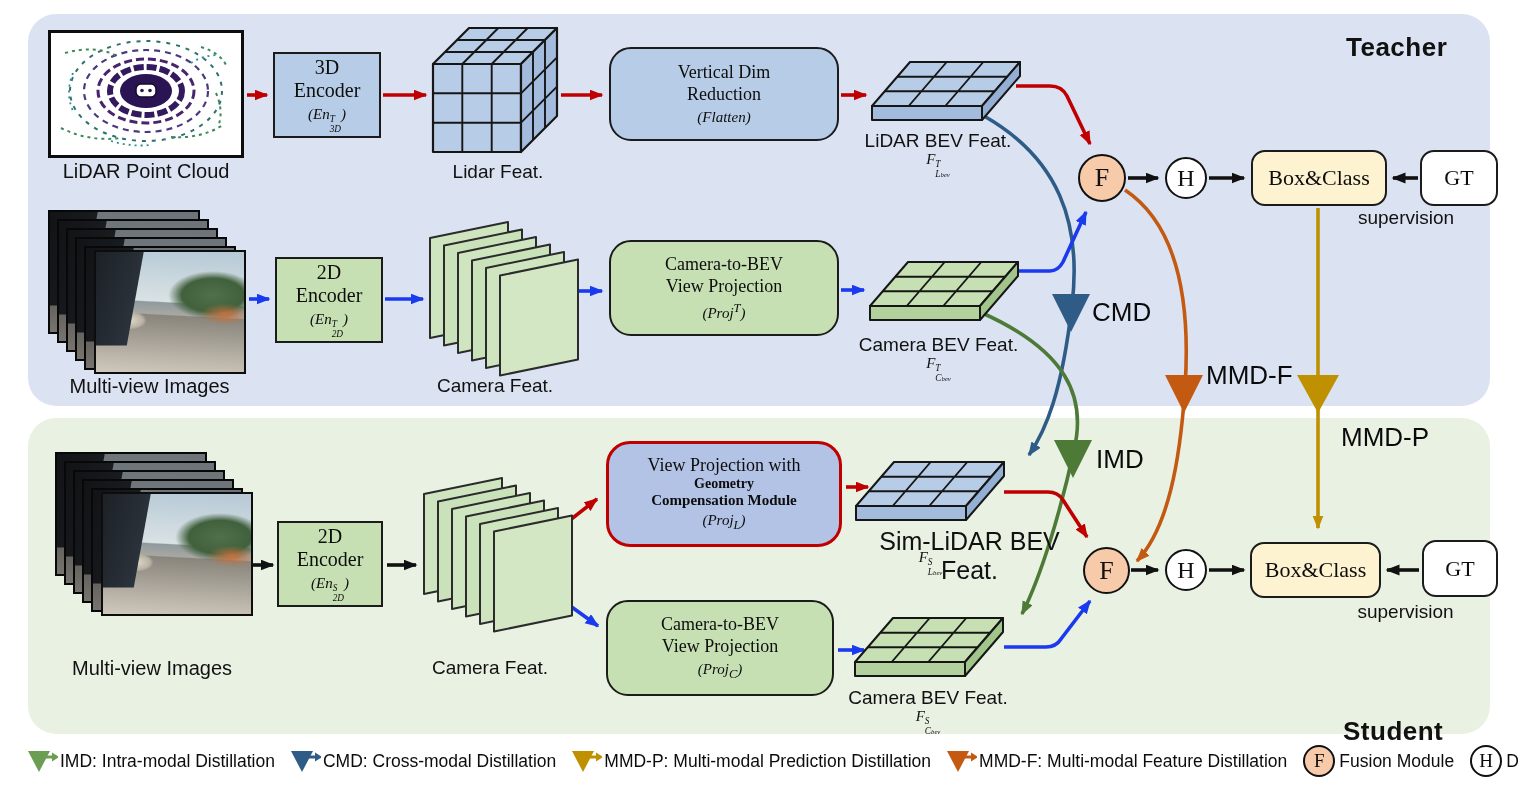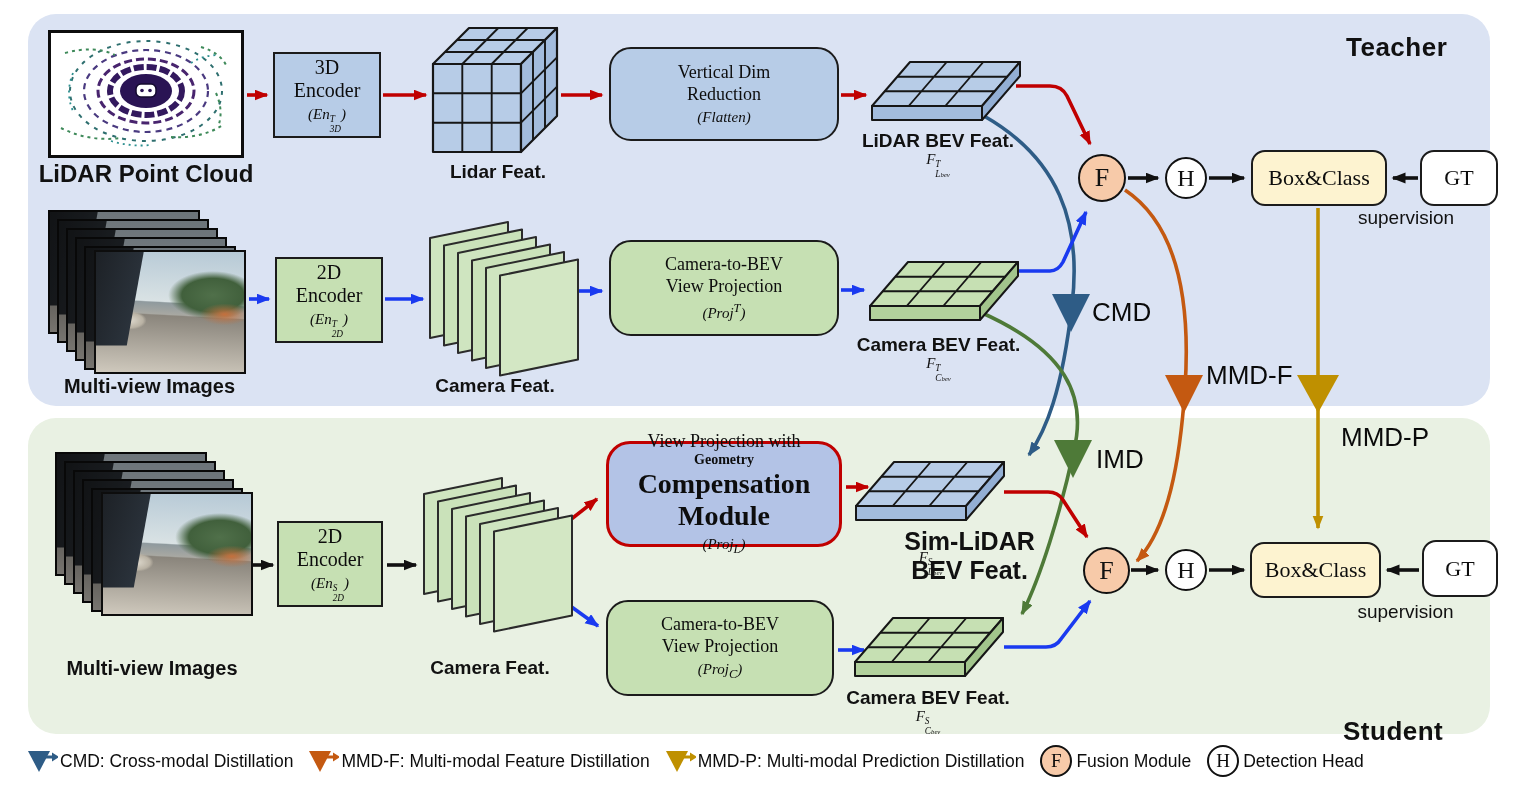--- a/index.html
+++ b/index.html
@@ -10,21 +10,21 @@
   #student-panel{left:28px;top:418px;width:1462px;height:316px;background:#e9f1e3;}
   .sec-title{position:absolute;font-size:26px;font-weight:700;letter-spacing:.5px;}
   .box{position:absolute;display:flex;flex-direction:column;align-items:center;justify-content:center;
        border:2px solid #1b1b1b;font-family:"Liberation Serif",serif;color:#0d0d0d;text-align:center;box-sizing:border-box;}
   .bl{font-size:20px;line-height:1.18;}
   .bl2{font-size:18px;line-height:1.22;}
   .boxmath{font-size:15px;font-style:italic;margin-top:3px;font-family:"Liberation Serif",serif;}
   .rbox{border-radius:22px;}
   .circle{position:absolute;border-radius:50%;border:2px solid #111;display:flex;align-items:center;
           justify-content:center;font-family:"Liberation Serif",serif;box-sizing:border-box;}
-  .caption{position:absolute;font-weight:700;text-align:center;line-height:1.15;}
+  .caption{position:absolute;font-weight:400;text-align:center;line-height:1.15;}
   .featmath{position:absolute;text-align:center;font-family:"Liberation Serif",serif;font-style:italic;font-size:15px;}
   .flowlab{position:absolute;font-size:26px;font-weight:500;color:#0a0a0a;}
   .supsub{display:inline-flex;flex-direction:column;vertical-align:-0.35em;font-size:0.62em;line-height:1.02;
           font-style:italic;text-align:left;}
   .tiny{font-size:0.72em;}
   sup,sub{font-style:italic;}
   
   .photo{position:absolute;width:148px;height:120px;border:2.5px solid #0d0d0d;overflow:hidden;background:
     radial-gradient(ellipse 16% 11% at 23% 57%, #ddd8cc 0%, #b9b2a4 55%, rgba(0,0,0,0) 70%),
     radial-gradient(ellipse 26% 14% at 87% 52%, #c4703d 0%, rgba(0,0,0,0) 65%),
@@ -186,21 +186,21 @@
       <ellipse cx="95" cy="58" rx="48" ry="32" fill="none" stroke="#48246e" stroke-width="3" stroke-dasharray="8 4"></ellipse>
       <ellipse cx="95" cy="58" rx="62" ry="41" fill="none" stroke="#4a3a80" stroke-width="2.2" stroke-dasharray="6 5"></ellipse>
       <ellipse cx="95" cy="58" rx="76" ry="50" fill="none" stroke="#2e6f6f" stroke-width="2" stroke-dasharray="4 6"></ellipse>
       <path d="M14,20 q30,-8 50,2 M150,14 q20,6 26,20 M10,95 q28,14 60,10 M120,104 q30,2 52,-12 M165,60 q8,18 2,34" fill="none" stroke="#3f8a5a" stroke-width="2" stroke-dasharray="3 4"></path>
       <path d="M22,40 q-8,20 0,38 M60,108 q20,6 40,4 M140,30 q12,-8 28,-8" fill="none" stroke="#2c8f8f" stroke-width="1.8" stroke-dasharray="2 4"></path>
       <rect x="85" y="51" width="20" height="13" rx="5" fill="#ffffff" stroke="#140a2e" stroke-width="1.5"></rect>
       <circle cx="91" cy="57.5" r="1.8" fill="#2a1454"></circle>
         <circle cx="99" cy="57.5" r="1.8" fill="#2a1454"></circle>
     </svg>
   </div>
-  <div class="caption" style="left:38px;top:160px;width:216px;font-size:24px;">LiDAR Point Cloud</div>
+  <div class="caption" style="left:38px;top:160px;width:216px;font-size:20px;">LiDAR Point Cloud</div>
 
   <div class="box" style="left:273px;top:52px;width:108px;height:86px;background:#b7cce7;">
     <div class="bl">3D</div>
     <div class="bl">Encoder</div>
     <div class="boxmath"><span>(</span><i>En</i><span class="supsub">
           <span>T</span>
           <span>3D</span>
         </span><span>)</span></div>
   </div>
 
@@ -281,21 +281,21 @@
           <span>S</span>
           <span>2D</span>
         </span><span>)</span></div>
   </div>
 
   <div class="caption" style="left:420px;top:657px;width:140px;font-size:19px;">Camera Feat.</div>
 
   <div class="box" style="left:606px;top:441px;width:236px;height:106px;background:#b3c3e6;border:3.5px solid #c00000;border-radius:24px;">
     <div style="font-size:18px;line-height:1.15;">View Projection with</div>
     <div style="font-size:14px;font-weight:700;line-height:1.15;">Geometry</div>
-    <div style="font-size:28px;font-weight:700;line-height:1.15;">Compensation Module</div>
+    <div style="font-size:15px;font-weight:700;line-height:1.15;">Compensation Module</div>
     <div class="boxmath"><span>(</span><i>Proj</i><sub>L</sub><span>)</span></div>
   </div>
 
   <div class="caption" style="left:877px;top:527px;width:185px;font-size:25px;">Sim-LiDAR BEV Feat.</div>
   <div class="featmath" style="left:838px;top:549px;width:185px;"><i>F</i><span class="supsub">
         <span>S</span>
         <span><span>L</span><span class="tiny">bev</span></span>
       </span></div>
 
   <div class="box rbox" style="left:606px;top:600px;width:228px;height:96px;background:#c6e0b3;">
@@ -310,45 +310,53 @@
         <span><span>C</span><span class="tiny">bev</span></span>
       </span></div>
 
   <div class="circle" style="left:1083px;top:547px;width:47px;height:47px;background:#f7caa9;font-size:26px;">F</div>
   <div class="circle" style="left:1165px;top:549px;width:42px;height:42px;background:#ffffff;font-size:24px;">H</div>
   <div class="box" style="left:1250px;top:542px;width:131px;height:56px;background:#fdf3d0;border-radius:14px;font-size:22px;">Box&amp;Class</div>
   <div class="box" style="left:1422px;top:540px;width:76px;height:57px;background:#ffffff;border-radius:14px;font-size:22px;">GT</div>
   <div class="caption" style="left:1343px;top:601px;width:125px;font-size:19px;font-weight:400;">supervision</div>
 
   <div id="legend">
+    <div class="leg-item">
+      <svg class="leg-mark" width="36" height="27">
+          <polygon points="6,3 28,3 17,24" fill="#6b9d52"></polygon>
+          <path d="M17,9 L33,9" stroke="#6b9d52" stroke-width="3"></path>
+          <polygon points="30,4.5 37,9 30,13.5" fill="#6b9d52"></polygon>
+        </svg>
+      <span>IMD: Intra-modal Distillation</span>
+    </div>
     <div class="leg-item">
       <svg class="leg-mark" width="36" height="27">
           <polygon points="6,3 28,3 17,24" fill="#2e5c86"></polygon>
           <path d="M17,9 L33,9" stroke="#2e5c86" stroke-width="3"></path>
           <polygon points="30,4.5 37,9 30,13.5" fill="#2e5c86"></polygon>
         </svg>
       <span>CMD: Cross-modal Distillation</span>
     </div>
     <div class="leg-item">
       <svg class="leg-mark" width="36" height="27">
+          <polygon points="6,3 28,3 17,24" fill="#bf9000"></polygon>
+          <path d="M17,9 L33,9" stroke="#bf9000" stroke-width="3"></path>
+          <polygon points="30,4.5 37,9 30,13.5" fill="#bf9000"></polygon>
+        </svg>
+      <span>MMD-P: Multi-modal Prediction Distillation</span>
+    </div>
+    <div class="leg-item">
+      <svg class="leg-mark" width="36" height="27">
           <polygon points="6,3 28,3 17,24" fill="#c45911"></polygon>
           <path d="M17,9 L33,9" stroke="#c45911" stroke-width="3"></path>
           <polygon points="30,4.5 37,9 30,13.5" fill="#c45911"></polygon>
         </svg>
       <span>MMD-F: Multi-modal Feature Distillation</span>
     </div>
     <div class="leg-item">
-      <svg class="leg-mark" width="36" height="27">
-          <polygon points="6,3 28,3 17,24" fill="#bf9000"></polygon>
-          <path d="M17,9 L33,9" stroke="#bf9000" stroke-width="3"></path>
-          <polygon points="30,4.5 37,9 30,13.5" fill="#bf9000"></polygon>
-        </svg>
-      <span>MMD-P: Multi-modal Prediction Distillation</span>
-    </div>
-    <div class="leg-item">
       <span class="leg-circle" style="background:#f7caa9;">F</span>
       <span>Fusion Module</span>
     </div>
     <div class="leg-item">
       <span class="leg-circle" style="background:#ffffff;">H</span>
       <span>Detection Head</span>
     </div>
   </div>
 
 </div>

